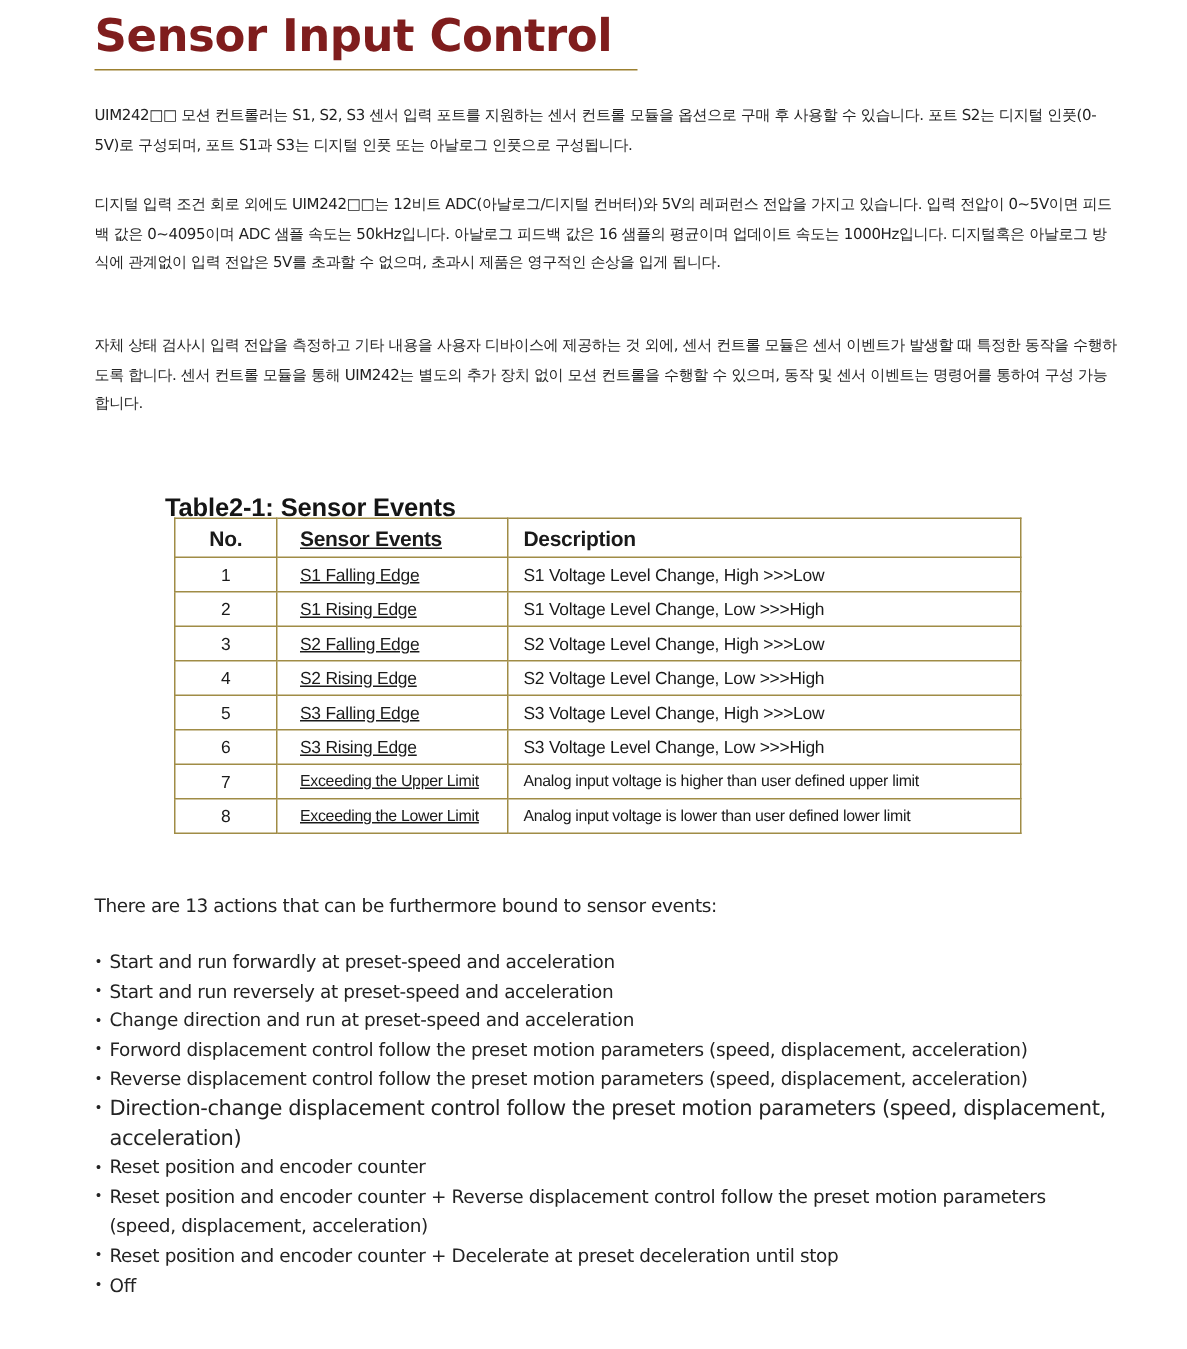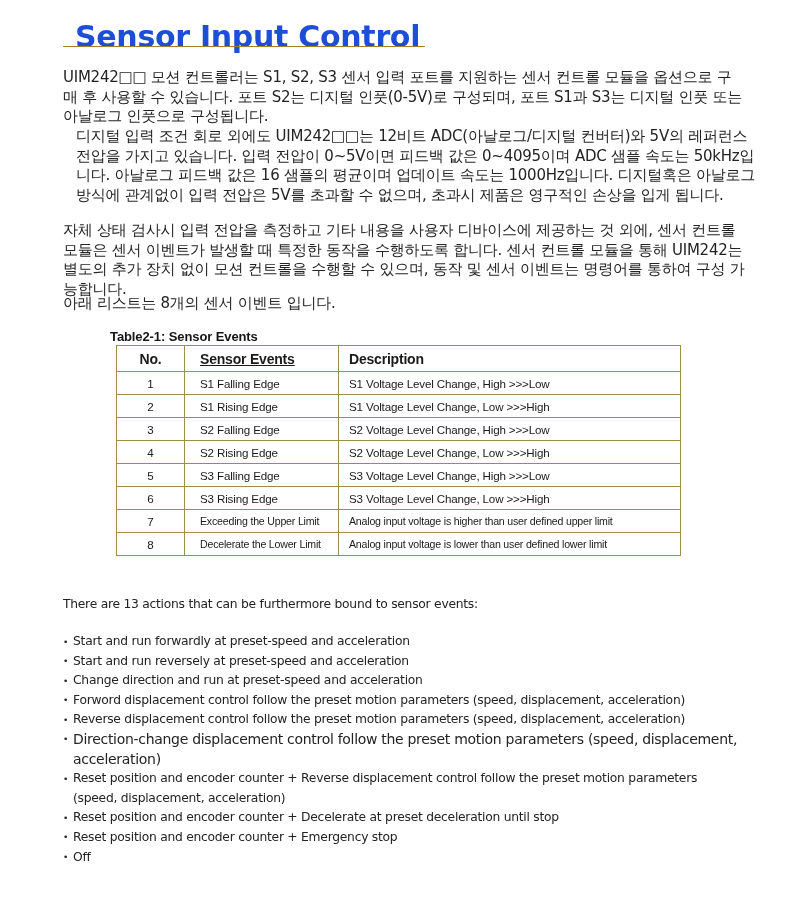--- a/index.html
+++ b/index.html
@@ -27,56 +27,56 @@
     position: absolute;
     left: 63px;
     top: 8px;
     width: 380px;
   }
   .doc-title {
     font-family: "DejaVu Sans", sans-serif;
     font-size: 30px;
     font-weight: 700;
     letter-spacing: -0.3px;
-    color: #1d4ed8;
+    color: #7f1d1d;
     line-height: 34px;
-    margin: 12px;
+    margin: 0;
     white-space: nowrap;
   }
   .title-rule {
     position: absolute;
     left: 63px;
     top: 46px;
     width: 362px;
     height: 1px;
     background: #9c8030;
   }
 
   
   .para {
     position: absolute;
     font-family: "DejaVu Sans", sans-serif;
-    font-size: 15px;
+    font-size: 10px;
     line-height: 19.5px;
     color: #232323;
     letter-spacing: -0.25px;
     text-align: left;
   }
   .p1 { left: 63px; top: 68px;  width: 682px; }
-  .p2 { left: 63px; top: 127px; width: 682px; margin-left: 13px; }
+  .p2 { left: 63px; top: 127px; width: 682px; }
   .p3 { left: 63px; top: 221px; width: 682px; }
   .p4 { left: 63px; top: 294px; width: 682px; }
 
   
   .table-caption {
     position: absolute;
     left: 110px;
     top: 329px;
     font-family: "Liberation Sans", sans-serif;
-    font-size: 13px;
+    font-size: 17px;
     font-weight: 700;
     color: #151515;
     letter-spacing: -0.1px;
   }
   .sensor-table {
     position: absolute;
     left: 116px;
     top: 345px;
     width: 564px;
     border-collapse: collapse;
@@ -105,21 +105,21 @@
   .sensor-table thead th.h-evt  { text-align: left; padding-left: 15px; text-decoration: underline; }
   .sensor-table thead th.h-desc { text-align: left; padding-left: 10px; }
 
   .sensor-table tbody td {
     height: 22px;
     font-size: 11.6px;
     font-weight: 400;
     letter-spacing: -0.15px;
   }
   .sensor-table tbody td.d-no   { text-align: center; }
-  .sensor-table tbody td.d-evt  { text-align: left; padding-left: 15px; }
+  .sensor-table tbody td.d-evt  { text-align: left; padding-left: 15px; text-decoration: underline; }
   .sensor-table tbody td.d-desc { text-align: left; padding-left: 10px; }
 
   
   .sensor-table tbody tr.small td.d-evt,
   .sensor-table tbody tr.small td.d-desc {
     font-size: 10.6px;
     letter-spacing: -0.2px;
   }
 
   
@@ -172,21 +172,20 @@
 <div class="page">
 
   <div class="title-block">
     <h1 class="doc-title">Sensor Input Control</h1>
   </div>
   <div class="title-rule"></div>
 
   <div class="para p1">UIM242□□ 모션 컨트롤러는 S1, S2, S3 센서 입력 포트를 지원하는 센서 컨트롤 모듈을 옵션으로 구매 후 사용할 수 있습니다. 포트 S2는 디지털 인풋(0-5V)로 구성되며, 포트 S1과 S3는 디지털 인풋 또는 아날로그 인풋으로 구성됩니다.</div>
   <div class="para p2">디지털 입력 조건 회로 외에도 UIM242□□는 12비트 ADC(아날로그/디지털 컨버터)와 5V의 레퍼런스 전압을 가지고 있습니다. 입력 전압이 0~5V이면 피드백 값은 0~4095이며 ADC 샘플 속도는 50kHz입니다. 아날로그 피드백 값은 16 샘플의 평균이며 업데이트 속도는 1000Hz입니다. 디지털혹은 아날로그 방식에 관계없이 입력 전압은 5V를 초과할 수 없으며, 초과시 제품은 영구적인 손상을 입게 됩니다.</div>
   <div class="para p3">자체 상태 검사시 입력 전압을 측정하고 기타 내용을 사용자 디바이스에 제공하는 것 외에, 센서 컨트롤 모듈은 센서 이벤트가 발생할 때 특정한 동작을 수행하도록 합니다. 센서 컨트롤 모듈을 통해 UIM242는 별도의 추가 장치 없이 모션 컨트롤을 수행할 수 있으며, 동작 및 센서 이벤트는 명령어를 통하여 구성 가능합니다.</div>
-  <div class="para p4">아래 리스트는 8개의 센서 이벤트 입니다.</div>
 
   <div class="table-caption">Table2-1: Sensor Events</div>
 
   <table class="sensor-table">
     <colgroup>
       <col class="c-no">
       <col class="c-evt">
       <col class="c-desc">
     </colgroup>
     <thead>
@@ -227,35 +226,35 @@
         <td class="d-evt">S3 Rising Edge</td>
         <td class="d-desc">S3 Voltage Level Change, Low &gt;&gt;&gt;High</td>
       </tr>
       <tr class="small">
         <td class="d-no">7</td>
         <td class="d-evt">Exceeding the Upper Limit</td>
         <td class="d-desc">Analog input voltage is higher than user defined upper limit</td>
       </tr>
       <tr class="small">
         <td class="d-no">8</td>
-        <td class="d-evt">Decelerate the Lower Limit</td>
+        <td class="d-evt">Exceeding the Lower Limit</td>
         <td class="d-desc">Analog input voltage is lower than user defined lower limit</td>
       </tr>
     </tbody>
   </table>
 
   <div class="lead-line">There are 13 actions that can be furthermore bound to sensor events:</div>
 
   <ul class="bullet-list">
     <li>Start and run forwardly at preset-speed and acceleration</li>
     <li>Start and run reversely at preset-speed and acceleration</li>
     <li>Change direction and run at preset-speed and acceleration</li>
     <li>Forword displacement control follow the preset motion parameters (speed, displacement, acceleration)</li>
     <li>Reverse displacement control follow the preset motion parameters (speed, displacement, acceleration)</li>
     <li class="tight">Direction-change displacement control follow the preset motion parameters (speed, displacement, acceleration)</li>
+    <li>Reset position and encoder counter</li>
     <li>Reset position and encoder counter + Reverse displacement control follow the preset motion parameters
 (speed, displacement, acceleration)</li>
     <li>Reset position and encoder counter + Decelerate at preset deceleration until stop</li>
-    <li>Reset position and encoder counter + Emergency stop</li>
     <li>Off</li>
   </ul>
 
 </div>
 
 </body></html>

